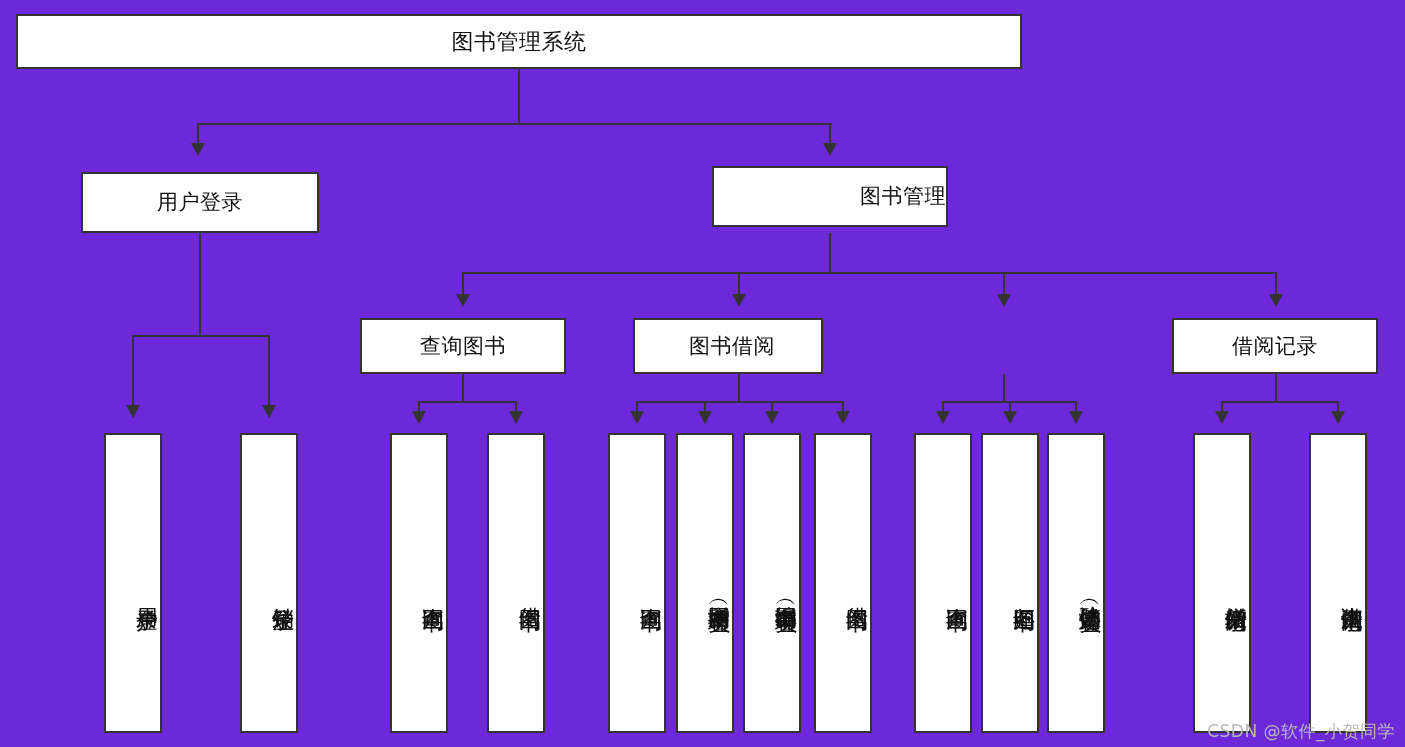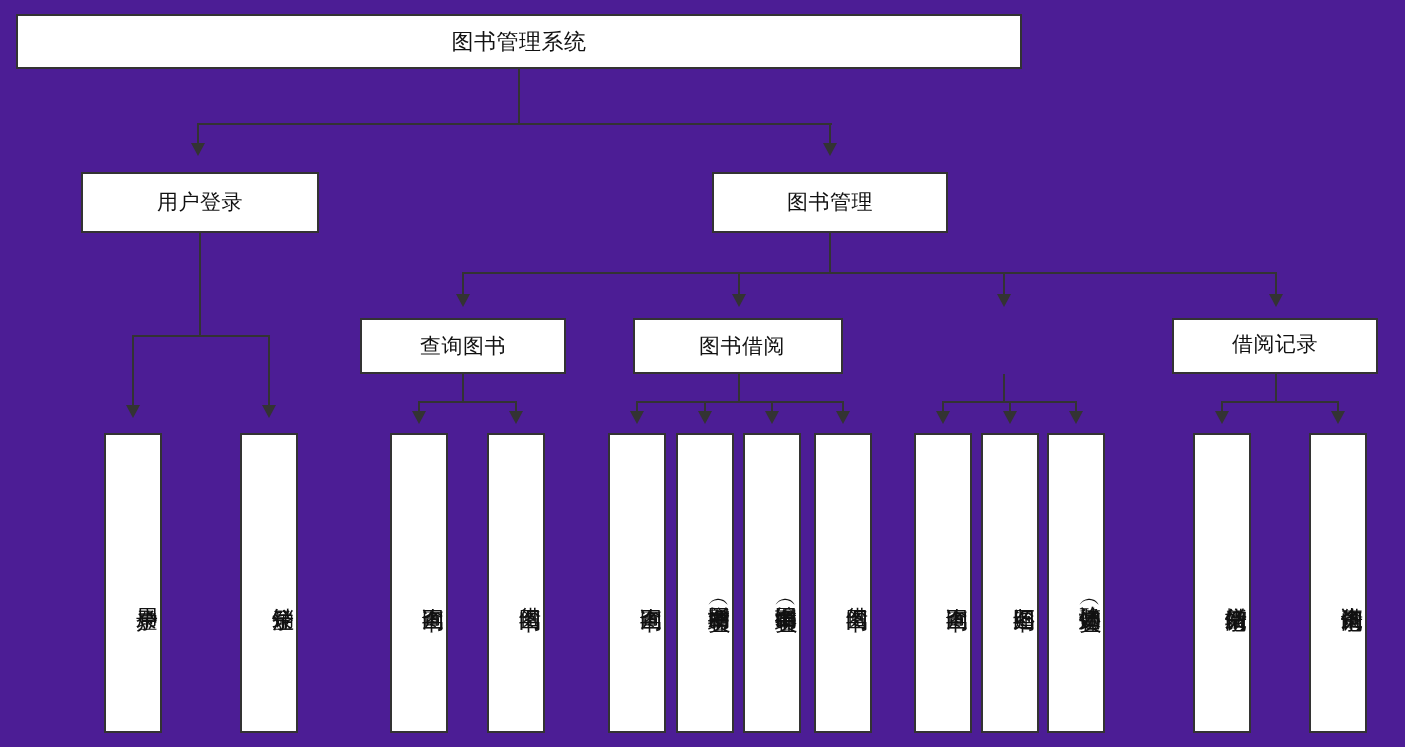--- a/index.html
+++ b/index.html
@@ -4,21 +4,21 @@
 <style>
   html,body{margin:0;padding:0;background:#ffffff;}
   body{
     font-family:"DejaVu Sans","Liberation Sans",sans-serif;
     -webkit-font-smoothing:antialiased;
   }
   #stage{
     position:relative;
     width:1405px;
     height:747px;
-    background:#4c1d95;
+    background:#6d28d9;
     overflow:hidden;
   }
   
   .node{
     position:absolute;
     box-sizing:border-box;
     background:#ffffff;
     border:2px solid #333333;
     display:flex;
     align-items:center;
@@ -89,21 +89,21 @@
   <div class="edge hline" style="left:198px;top:123px;width:634px;height:2px;"></div>
   <div class="edge vline" style="left:197px;top:123px;width:2px;height:22px;"></div>
   <div class="arrow" style="left:191px;top:143px;"></div>
   <div class="edge vline" style="left:829px;top:123px;width:2px;height:22px;"></div>
   <div class="arrow" style="left:823px;top:143px;"></div>
 
   <div class="node horiz" style="left:81px;top:172px;width:238px;height:61px;">
     <span class="lbl">用户登录</span>
   </div>
 
-  <div class="node horiz" style="left:712px;top:172px;width:236px;height:61px;">
+  <div class="node horiz" style="left:712px;top:166px;width:236px;height:61px;justify-content:flex-end;">
     <span class="lbl">图书管理</span>
   </div>
 
   <div class="edge vline" style="left:199px;top:233px;width:2px;height:103px;"></div>
   <div class="edge hline" style="left:133px;top:335px;width:136px;height:2px;"></div>
   <div class="edge vline" style="left:132px;top:335px;width:2px;height:72px;"></div>
   <div class="arrow" style="left:126px;top:405px;"></div>
   <div class="edge vline" style="left:268px;top:335px;width:2px;height:72px;"></div>
   <div class="arrow" style="left:262px;top:405px;"></div>
 
@@ -114,24 +114,24 @@
   <div class="edge vline" style="left:738px;top:272px;width:2px;height:24px;"></div>
   <div class="arrow" style="left:732px;top:294px;"></div>
   <div class="edge vline" style="left:1003px;top:272px;width:2px;height:24px;"></div>
   <div class="arrow" style="left:997px;top:294px;"></div>
   <div class="edge vline" style="left:1275px;top:272px;width:2px;height:24px;"></div>
   <div class="arrow" style="left:1269px;top:294px;"></div>
 
   <div class="node horiz" style="left:360px;top:318px;width:206px;height:56px;">
     <span class="lbl">查询图书</span>
   </div>
-  <div class="node horiz" style="left:633px;top:318px;width:210px;height:56px;padding-left:8px;">
+  <div class="node horiz" style="left:633px;top:318px;width:190px;height:56px;padding-left:8px;">
     <span class="lbl">图书借阅</span>
   </div>
-  <div class="node horiz" style="left:1172px;top:318px;width:206px;height:56px;font-family:Liberation Mono, monospace;">
+  <div class="node horiz" style="left:1172px;top:318px;width:206px;height:56px;">
     <span class="lbl">借阅记录</span>
   </div>
 
   <div class="edge vline" style="left:462px;top:374px;width:2px;height:28px;"></div>
   <div class="edge hline" style="left:419px;top:401px;width:98px;height:2px;"></div>
   <div class="edge vline" style="left:418px;top:401px;width:2px;height:12px;"></div>
   <div class="arrow" style="left:412px;top:411px;"></div>
   <div class="edge vline" style="left:515px;top:401px;width:2px;height:12px;"></div>
   <div class="arrow" style="left:509px;top:411px;"></div>
 
@@ -199,14 +199,15 @@
     <span class="lbl">确认归还（管理员）</span>
   </div>
 
   <div class="node vert" style="left:1193px;top:433px;width:58px;height:300px;">
     <span class="lbl">新增借阅记录</span>
   </div>
   <div class="node vert" style="left:1309px;top:433px;width:58px;height:300px;">
     <span class="lbl">查询借阅记录</span>
   </div>
 
+  <div id="watermark">CSDN @软件_小贺同学</div>
 
 </div>
 
 </body></html>

